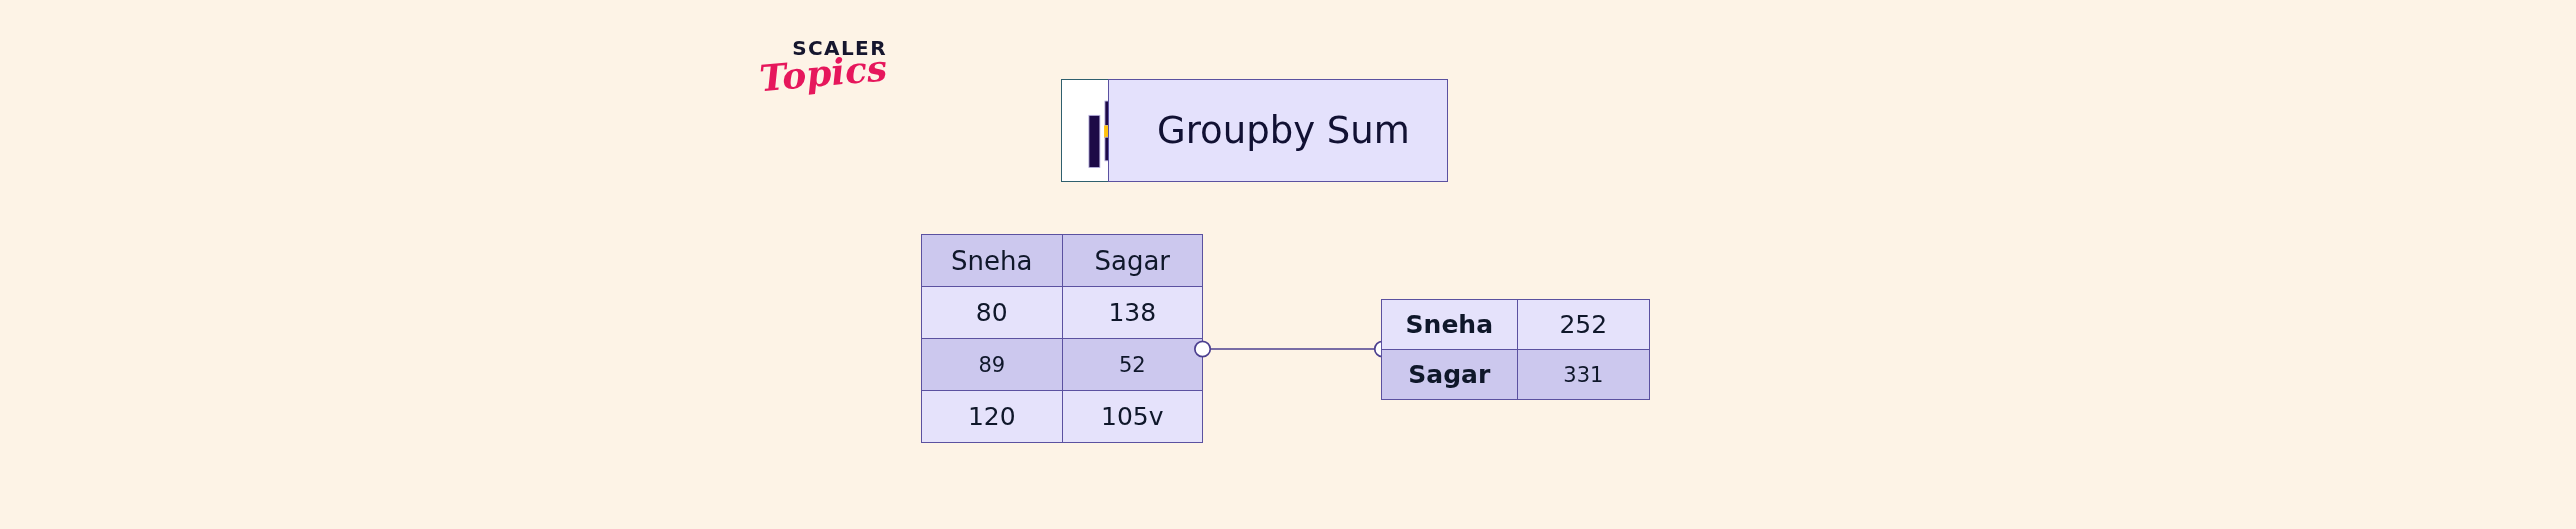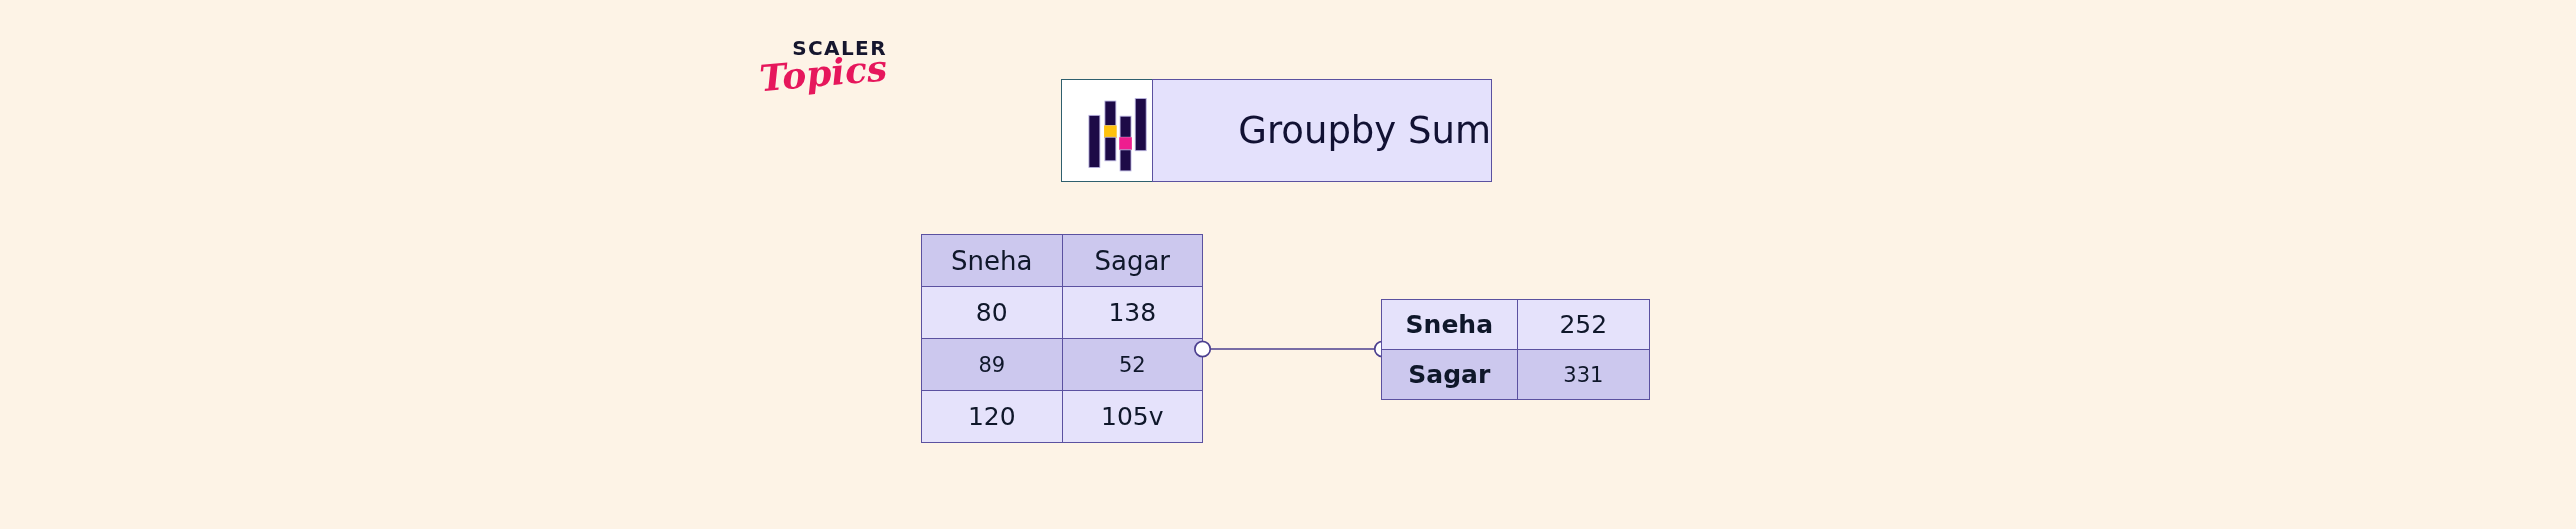--- a/index.html
+++ b/index.html
@@ -68,30 +68,31 @@
     box-sizing: border-box;
   }
   .icon-box svg {
     display: block;
     width: 100%;
     height: 100%;
   }
 
   .title-box {
     position: absolute;
-    left: 1152px;
+    left: 1108px;
     top: 79px;
     width: 340px;
     height: 103px;
     background: #e4e1fc;
     border: 1.7px solid #5b51a0;
     box-sizing: border-box;
     display: flex;
     align-items: center;
-    justify-content: flex-end;
+    justify-content: flex-start;
+    padding-left: 48px;
   }
   .title-text {
     font-family: "DejaVu Sans", sans-serif;
     font-size: 37px;
     font-weight: 400;
     color: #111133;
     white-space: nowrap;
   }
 
   

